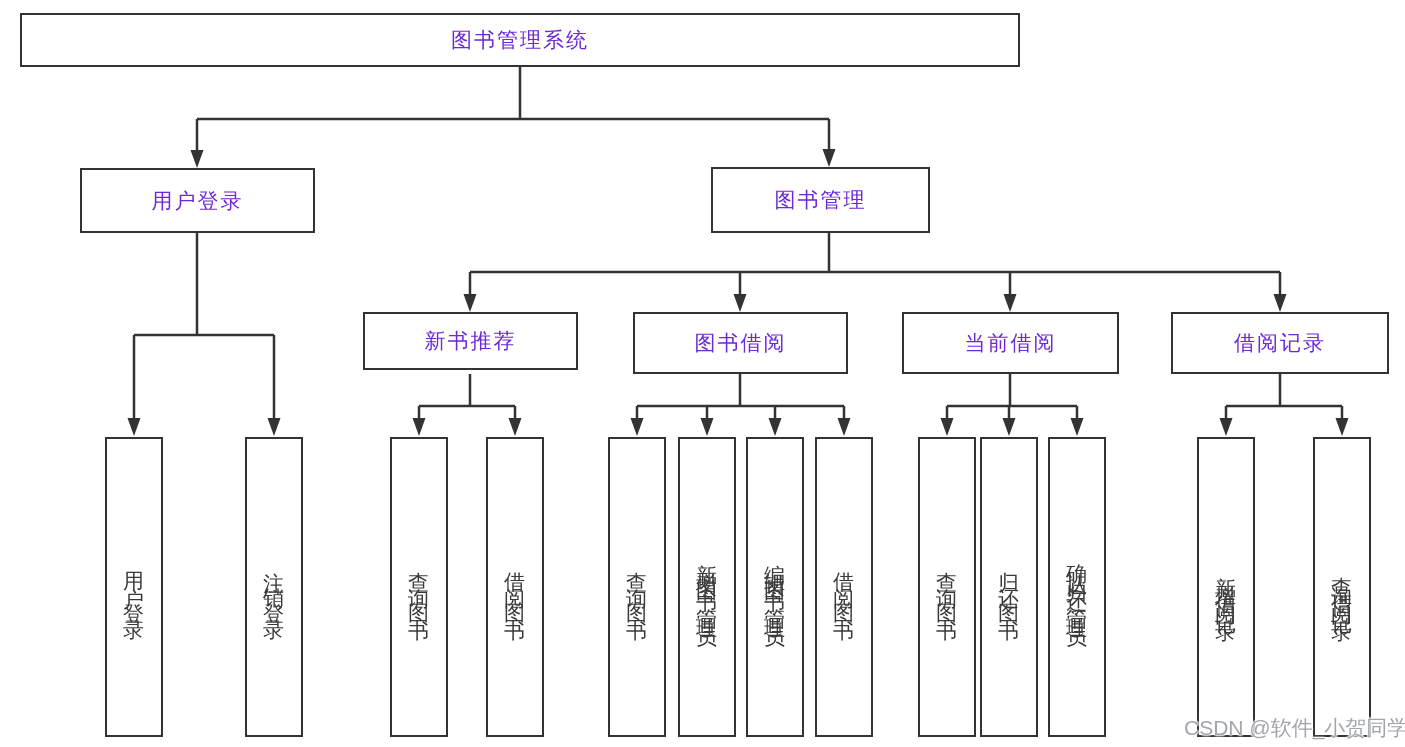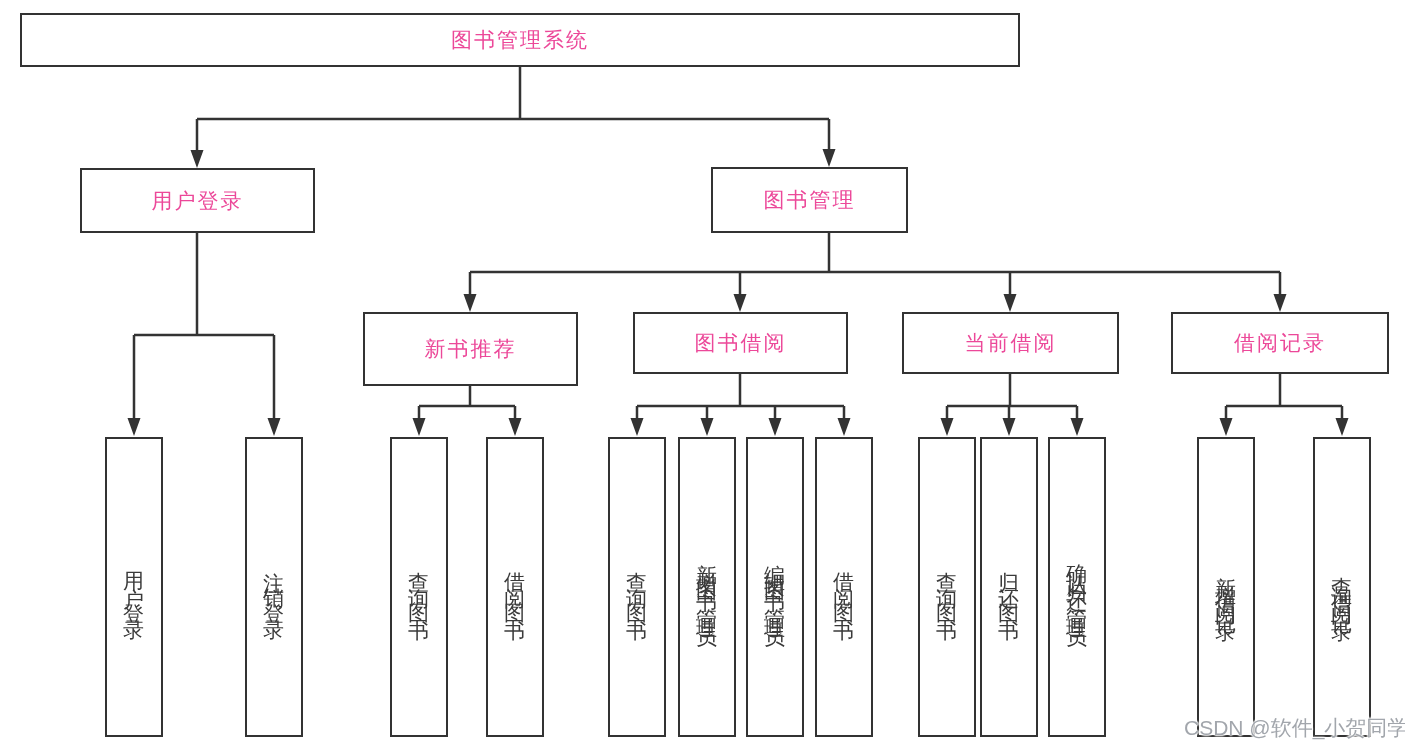--- a/index.html
+++ b/index.html
@@ -28,21 +28,21 @@
     border: 2.5px solid #333333;
     background: #ffffff;
     display: flex;
     align-items: center;
     justify-content: center;
     text-align: center;
   }
   .hlabel {
     font-size: 21px;
     letter-spacing: 2px;
-    color: #ec4899;
+    color: #6d28d9;
     white-space: nowrap;
   }
   .leaf {
     top: 437px;
     width: 58px;
     height: 300px;
   }
   .vlabel {
     writing-mode: vertical-rl;
     text-orientation: mixed;
@@ -125,25 +125,25 @@
              M1335.5 418 L1348.5 418 L1342 436 Z"></path>
   </svg>
 
   <div class="node" style="left:20px; top:13px; width:1000px; height:54px;">
     <span class="hlabel">图书管理系统</span>
   </div>
 
   <div class="node" style="left:80px; top:168px; width:235px; height:65px;">
     <span class="hlabel">用户登录</span>
   </div>
-  <div class="node" style="left:711px; top:167px; width:197px; height:66px;">
+  <div class="node" style="left:711px; top:167px; width:219px; height:66px;">
     <span class="hlabel">图书管理</span>
   </div>
 
-  <div class="node" style="left:363px; top:312px; width:215px; height:74px;">
+  <div class="node" style="left:363px; top:312px; width:215px; height:58px;">
     <span class="hlabel">新书推荐</span>
   </div>
   <div class="node" style="left:902px; top:312px; width:217px; height:62px;">
     <span class="hlabel">当前借阅</span>
   </div>
   <div class="node" style="left:633px; top:312px; width:215px; height:62px;">
     <span class="hlabel">图书借阅</span>
   </div>
   <div class="node" style="left:1171px; top:312px; width:218px; height:62px;">
     <span class="hlabel">借阅记录</span>

